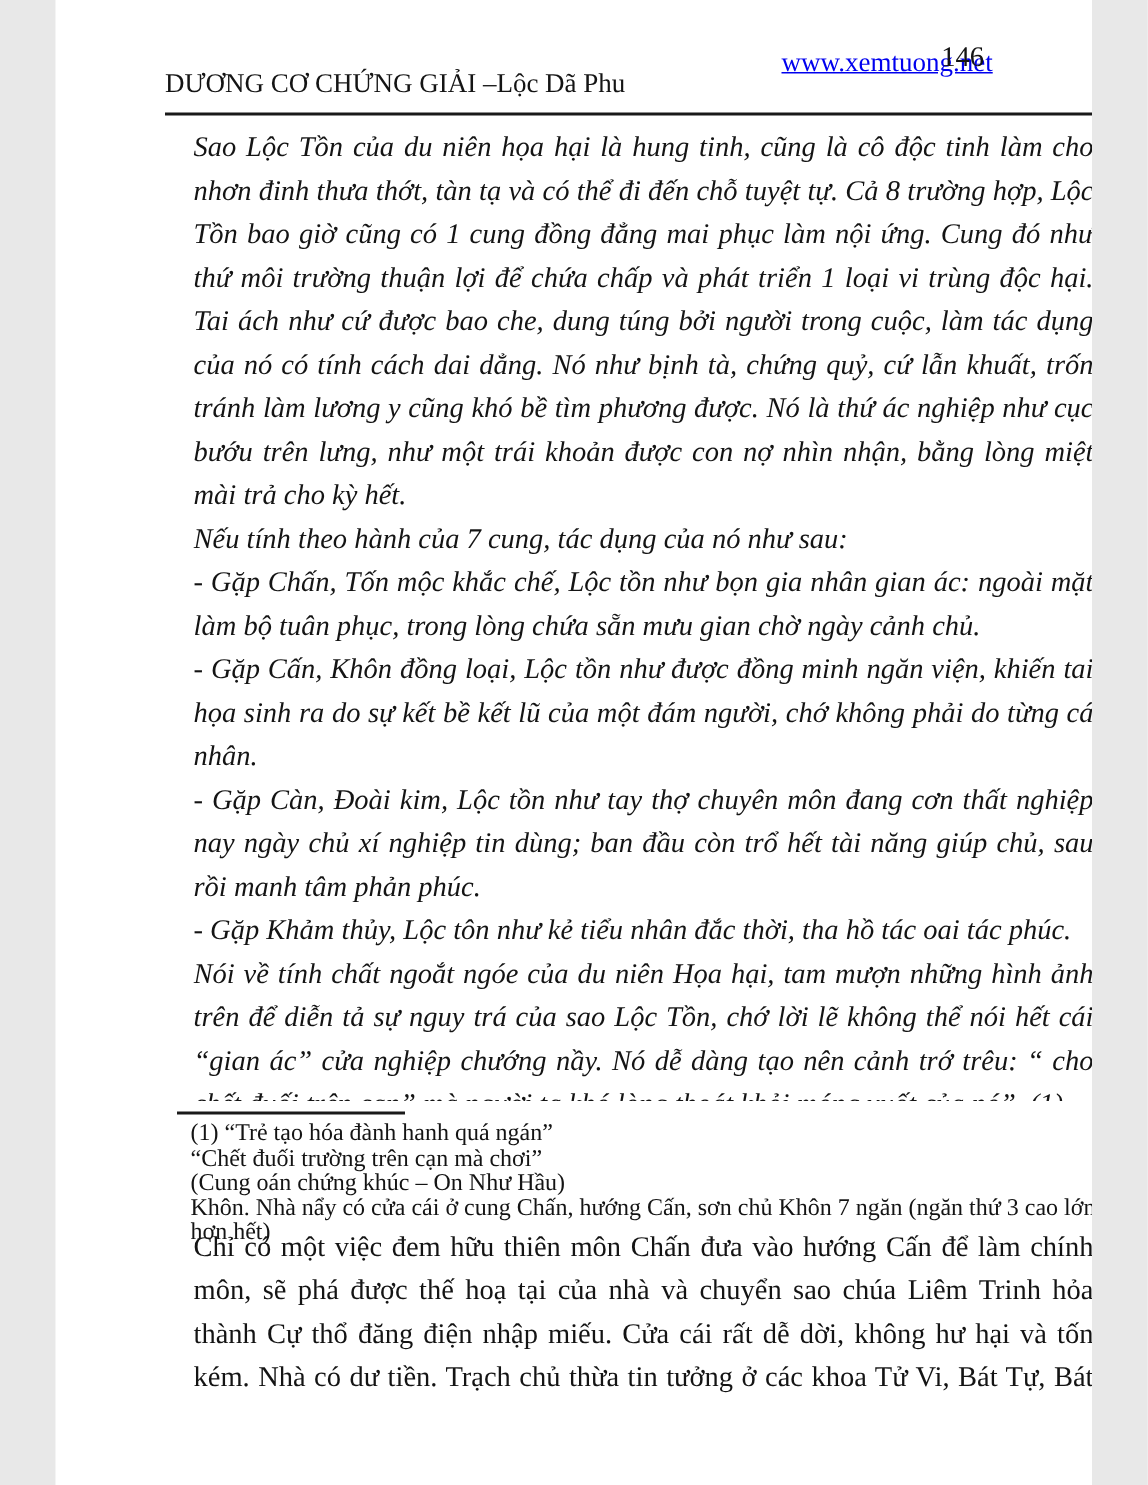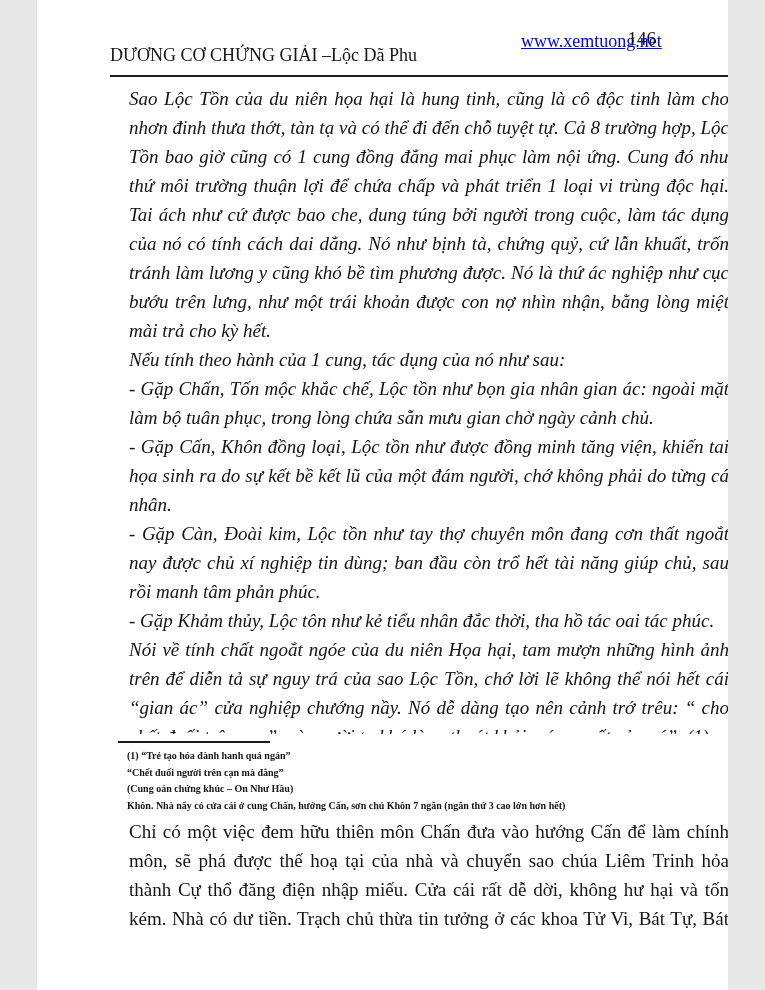--- a/index.html
+++ b/index.html
@@ -66,24 +66,23 @@
     top: 741px;
     width: 152px;
     height: 0;
     border-top: 2px solid #1a1a1a;
   }
   .footnotes {
     position: absolute;
     left: 90px;
     top: 748px;
     width: 610px;
-    font-size: 10px;
+    font-size: 16px;
     line-height: 16.5px;
     overflow: hidden;
-    font-weight: bold;
   }
   .footnotes p { margin: 0; padding: 0; }
   
   .closing-text {
     position: absolute;
     left: 92px;
     top: 817px;
     width: 600px;
     height: 122px;
     font-size: 19px;
@@ -101,34 +100,34 @@
   <div class="header-title">DƯƠNG CƠ CHỨNG GIẢI –Lộc Dã Phu</div>
 
   <a class="header-link">www.xemtuong.net</a>
 
   <div class="header-page">146</div>
 
   <div class="header-rule"></div>
 
   <div class="body-text">
     <p>Sao Lộc Tồn của du niên họa hại là hung tinh, cũng là cô độc tinh làm cho nhơn đinh thưa thớt, tàn tạ và có thể đi đến chỗ tuyệt tự. Cả 8 trường hợp, Lộc Tồn bao giờ cũng có 1 cung đồng đẳng mai phục làm nội ứng. Cung đó như thứ môi trường thuận lợi để chứa chấp và phát triển 1 loại vi trùng độc hại. Tai ách như cứ được bao che, dung túng bởi người trong cuộc, làm tác dụng của nó có tính cách dai dẳng. Nó như bịnh tà, chứng quỷ, cứ lẫn khuất, trốn tránh làm lương y cũng khó bề tìm phương được. Nó là thứ ác nghiệp như cục bướu trên lưng, như một trái khoản được con nợ nhìn nhận, bằng lòng miệt mài trả cho kỳ hết.</p>
-    <p>Nếu tính theo hành của 1 cung, tác dụng của nó như sau:</p>
+    <p>Nếu tính theo hành của 7 cung, tác dụng của nó như sau:</p>
     <p>- Gặp Chấn, Tốn mộc khắc chế, Lộc tồn như bọn gia nhân gian ác: ngoài mặt làm bộ tuân phục, trong lòng chứa sẵn mưu gian chờ ngày cảnh chủ.</p>
-    <p>- Gặp Cấn, Khôn đồng loại, Lộc tồn như được đồng minh tăng viện, khiến tai họa sinh ra do sự kết bề kết lũ của một đám người, chớ không phải do từng cá nhân.</p>
-    <p>- Gặp Càn, Đoài kim, Lộc tồn như tay thợ chuyên môn đang cơn thất ngoắt nay được chủ xí nghiệp tin dùng; ban đầu còn trổ hết tài năng giúp chủ, sau rồi manh tâm phản phúc.</p>
+    <p>- Gặp Cấn, Khôn đồng loại, Lộc tồn như được đồng minh ngăn viện, khiến tai họa sinh ra do sự kết bề kết lũ của một đám người, chớ không phải do từng cá nhân.</p>
+    <p>- Gặp Càn, Đoài kim, Lộc tồn như tay thợ chuyên môn đang cơn thất nghiệp nay ngày chủ xí nghiệp tin dùng; ban đầu còn trổ hết tài năng giúp chủ, sau rồi manh tâm phản phúc.</p>
     <p>- Gặp Khảm thủy, Lộc tôn như kẻ tiểu nhân đắc thời, tha hồ tác oai tác phúc.</p>
     <p>Nói về tính chất ngoắt ngóe của du niên Họa hại, tam mượn những hình ảnh trên để diễn tả sự nguy trá của sao Lộc Tồn, chớ lời lẽ không thể nói hết cái “gian ác” cửa nghiệp chướng nầy. Nó dễ dàng tạo nên cảnh trớ trêu: “ cho chết đuối trên cạn” mà người ta khó lòng thoát khỏi móng vuốt của nó”. (1)</p>
 
   </div>
 
   <div class="footnote-separator"></div>
 
   <div class="footnotes">
     <p>(1) “Trẻ tạo hóa đành hanh quá ngán”</p>
-    <p>“Chết đuối người trên cạn mà đẳng”</p>
+    <p>“Chết đuối trường trên cạn mà chơi”</p>
     <p>(Cung oán chứng khúc – On Như Hầu)</p>
     <p>Khôn. Nhà nẩy có cửa cái ở cung Chấn, hướng Cấn, sơn chủ Khôn 7 ngăn (ngăn thứ 3 cao lớn hơn hết)</p>
   </div>
 
   <div class="closing-text">
     <p>Chỉ có một việc đem hữu thiên môn Chấn đưa vào hướng Cấn để làm chính môn, sẽ phá được thế hoạ tại của nhà và chuyển sao chúa Liêm Trinh hỏa thành Cự thổ đăng điện nhập miếu. Cửa cái rất dễ dời, không hư hại và tốn kém. Nhà có dư tiền. Trạch chủ thừa tin tưởng ở các khoa Tử Vi, Bát Tự, Bát Trạch, nhưng “</p>
   </div>
 
 </div>
 

